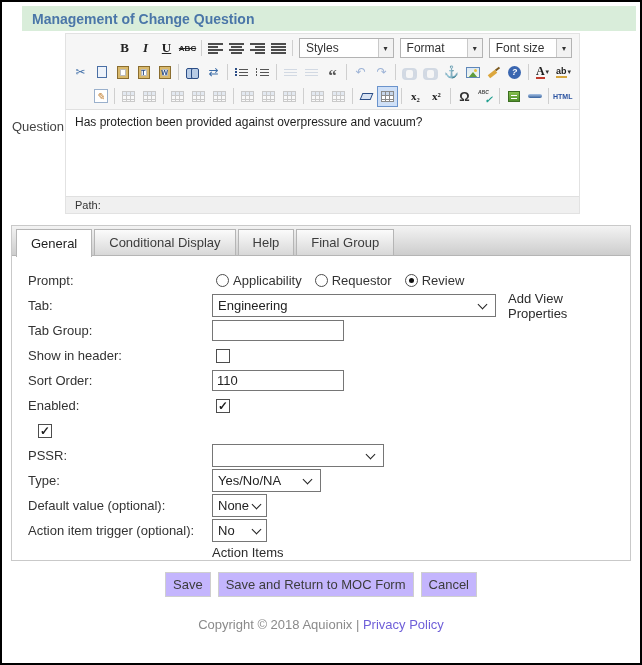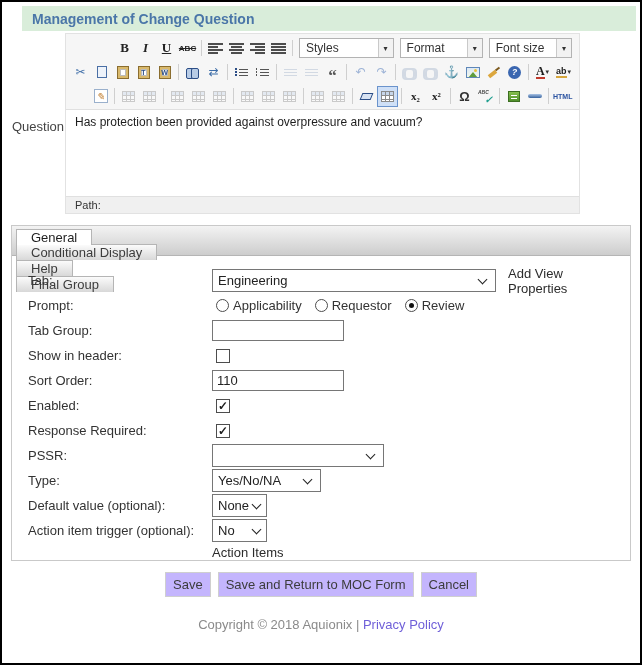--- a/index.html
+++ b/index.html
@@ -79,21 +79,21 @@
   .i-green { width:12px; height:11px; background:linear-gradient(#86bf4e,#4f8f2c); border:1px solid #3c6e21; position:relative; }
   .i-green::after { content:""; position:absolute; left:2px; right:2px; top:3px; height:1px; background:#fff; box-shadow:0 3px 0 #fff; }
   .i-hr { width:14px; height:4px; border-radius:2px; background:linear-gradient(#a9c3e4,#35619d); }
 
   .content { background:#fff; border-top:1px solid #e0e0e0; height:87px; padding:5px 9px; font-size:12px; color:#1e1e1e; }
   .pathbar { background:#f0f0f0; border-top:1px solid #e0e0e0; height:17px; font-size:11px; color:#333; padding:2px 9px; }
 
   
   .tabs-area { margin:11px 9px 0 9px; }
   .panel { border:1px solid #c9c9c9; }
-  .tabstrip { display:flex; align-items:flex-start; background:linear-gradient(#f3f3f3,#cdcdcd); border-bottom:1px solid #b5b5b5; padding:3px 8px 0 4px; height:30px;flex-direction:column; }
+  .tabstrip { display:flex; align-items:center; background:linear-gradient(#f3f3f3,#cdcdcd); border-bottom:1px solid #b5b5b5; padding:3px 8px 0 4px; height:30px; }
   .tab { height:26px; display:flex; align-items:center; padding:0 14px; margin-right:2px; font-size:13px; color:#3c3c3c; background:linear-gradient(#fbfbfb,#d8d8d8); border:1px solid #b5b5b5; border-bottom:none; cursor:default; }
   .tab.active { background:#fff; height:28px; margin-bottom:-1px; color:#1e1e1e; position:relative; z-index:2; }
   .panel-body { background:#fff; padding:12px 8px 0 16px; height:304px; overflow:hidden; }
 
   .frow { display:flex; align-items:center; height:25px; }
   .flabel { width:178px; flex-shrink:0; font-size:13px; color:#333; white-space:nowrap; }
   .ctl { margin-left:6px; }
   .radio-group { display:flex; align-items:center; margin-left:10px; gap:13px; }
   .radio-opt { display:flex; align-items:center; cursor:default; }
   .radio { width:13px; height:13px; border:1px solid #4d4d4d; border-radius:50%; background:#fff; margin-right:4px; position:relative; flex-shrink:0; }
@@ -332,68 +332,67 @@
     <div class="panel">
       <div class="tabstrip">
         <span class="tab active">General</span>
         <span class="tab">Conditional Display</span>
         <span class="tab">Help</span>
         <span class="tab">Final Group</span>
       </div>
       <div class="panel-body">
 
         <div class="frow">
-          <span class="flabel">Tab:</span>
-          <span class="selectbox w-tab ctl">
-            <span>Engineering</span>
-            <span class="chev"></span>
-          </span>
-          <span class="sidelink">Add View Properties</span>
-        </div>
-
-        <div class="frow">
           <span class="flabel">Prompt:</span>
           <span class="radio-group">
             <span class="radio-opt">
                 <span class="radio"></span>
                 <span class="rlabel">Applicability</span>
               </span>
             <span class="radio-opt">
                 <span class="radio"></span>
                 <span class="rlabel">Requestor</span>
               </span>
             <span class="radio-opt">
                 <span class="radio sel"></span>
                 <span class="rlabel">Review</span>
               </span>
           </span>
         </div>
 
         <div class="frow">
+          <span class="flabel">Tab:</span>
+          <span class="selectbox w-tab ctl">
+            <span>Engineering</span>
+            <span class="chev"></span>
+          </span>
+          <span class="sidelink">Add View Properties</span>
+        </div>
+
+        <div class="frow">
           <span class="flabel">Tab Group:</span>
           <input class="textbox ctl" value="" style="">
         </div>
 
         <div class="frow">
           <span class="flabel">Show in header:</span>
           <span class="checkbox"></span>
         </div>
 
         <div class="frow">
           <span class="flabel">Sort Order:</span>
           <input class="textbox ctl" value="110" style="">
         </div>
 
         <div class="frow">
           <span class="flabel">Enabled:</span>
           <span class="checkbox">✓</span>
         </div>
 
         <div class="frow">
-          <span class="flabel">Response Required:</span>
           <span class="checkbox">✓</span>
         </div>
 
         <div class="frow">
           <span class="flabel">PSSR:</span>
           <span class="selectbox w-pssr ctl">
             <span></span>
             <span class="chev"></span>
           </span>
         </div>

